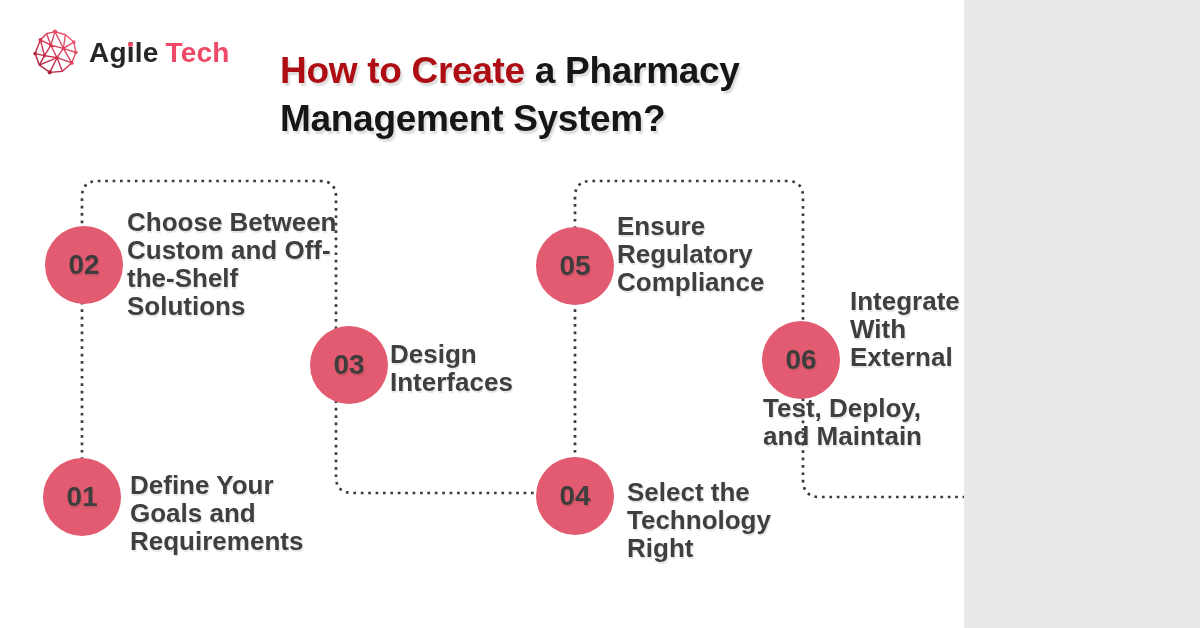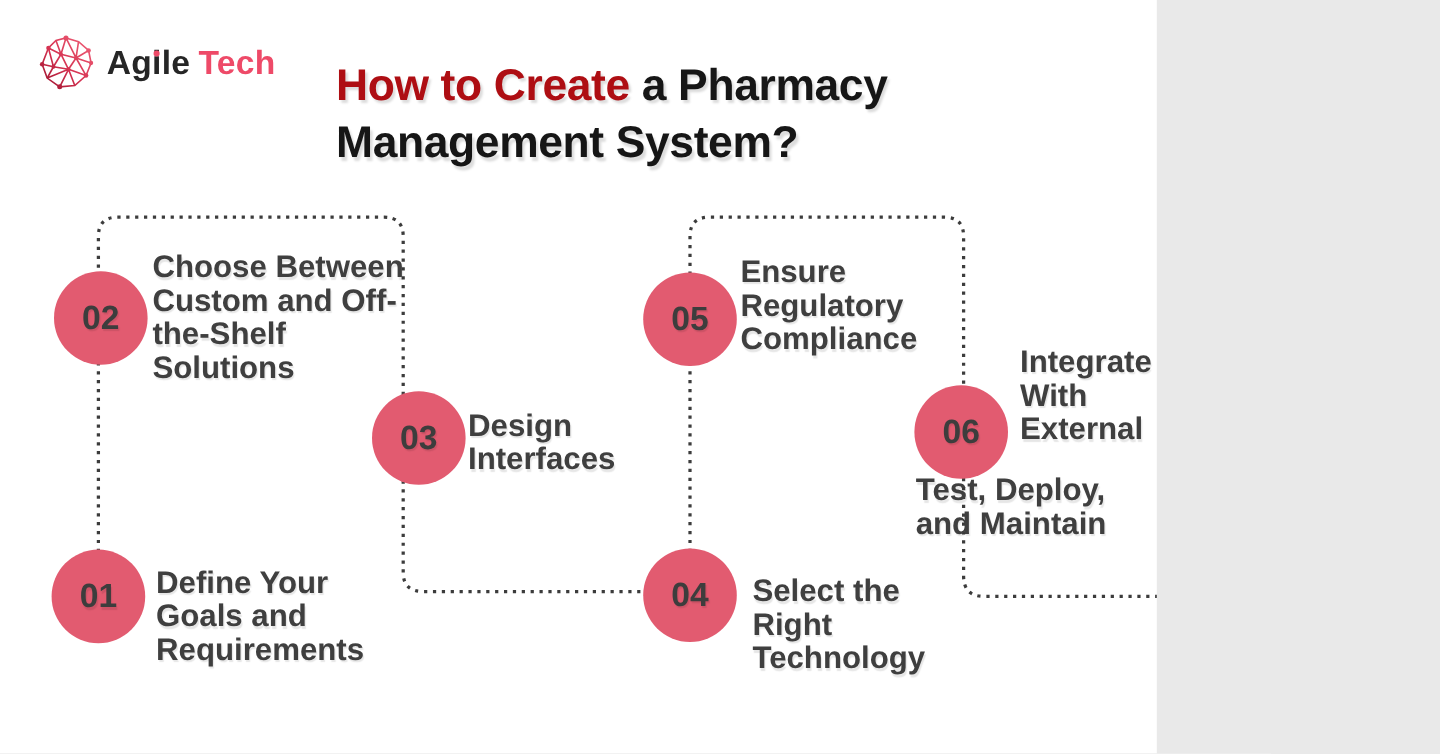--- a/index.html
+++ b/index.html
@@ -182,22 +182,22 @@
     <span>Custom and Off-</span>
     <span>the-Shelf</span>
     <span>Solutions</span>
   </div>
   <div class="label l03">
     <span>Design</span>
     <span>Interfaces</span>
   </div>
   <div class="label l04">
     <span>Select the</span>
+    <span>Technology</span>
     <span>Right</span>
-    <span>Technology</span>
   </div>
   <div class="label l05">
     <span>Ensure</span>
     <span>Regulatory</span>
     <span>Compliance</span>
   </div>
   <div class="label l06">
     <span>Integrate With</span>
     <span>External</span>
   </div>

